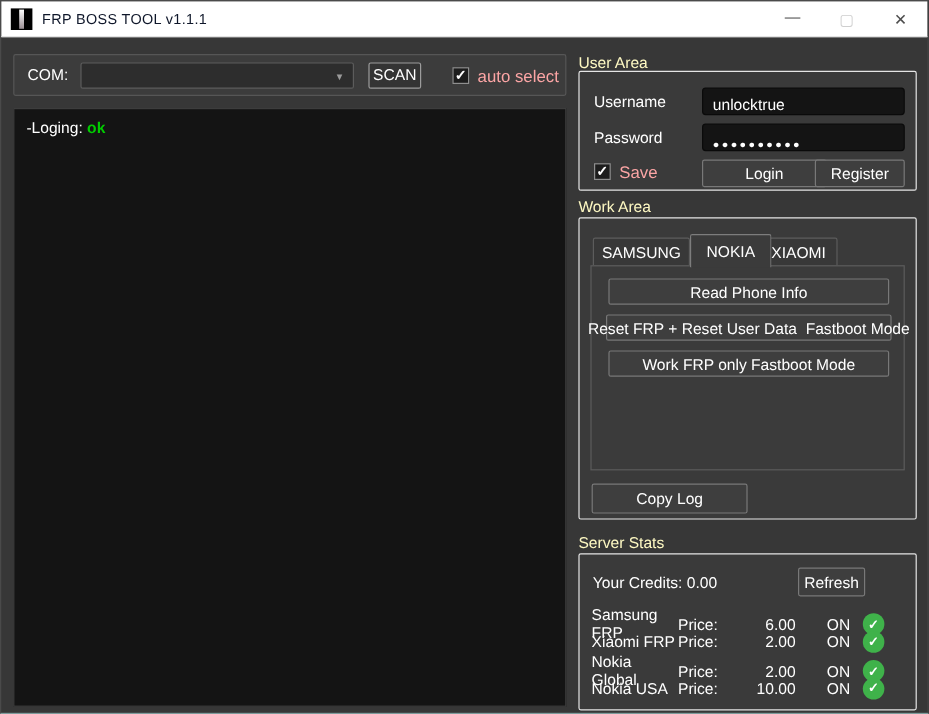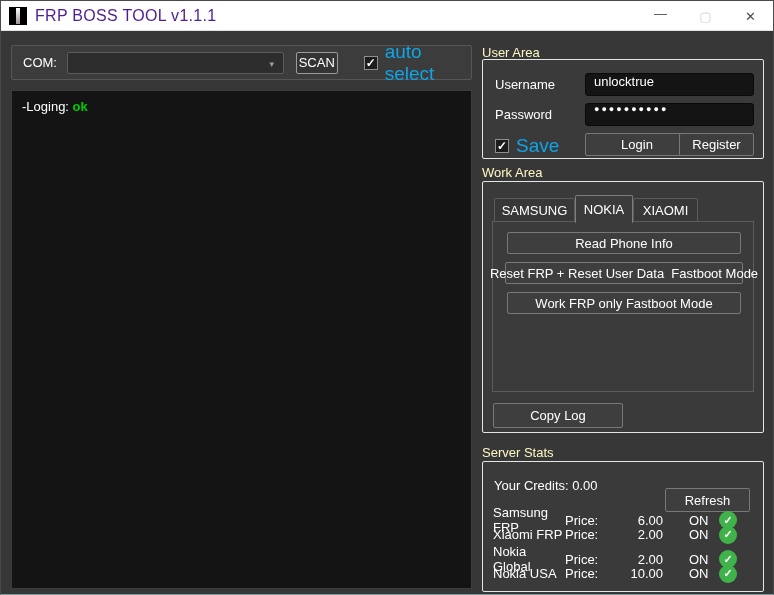--- a/index.html
+++ b/index.html
@@ -19,21 +19,21 @@
     border-bottom:1px solid #e2e2e2;
   }
   .app-icon {
     width:18px; height:18px; margin:0 8px 0 8px; background:#000;
     position:relative; flex:0 0 auto;
   }
   .app-icon::after {
     content:""; position:absolute; left:7px; top:1px; width:4px; height:16px;
     background:linear-gradient(#fff,#9a8f94);
   }
-  .title-text { font-size:16px; color:#4c1d95; letter-spacing:.3px; }
+  .title-text { font-size:12px; color:#0f172a; letter-spacing:.3px; }
   .win-controls { position:absolute; right:0; top:0; height:30px; display:flex; }
   .win-btn {
     width:45px; height:30px; display:flex; align-items:center; justify-content:center;
     font-size:13px; color:#4d4d4d; cursor:default;
   }
   .win-btn.max { color:#cfcfcf; }
   .win-btn.min span { position:relative; top:-3px; }
 
   
   .groupbox {
@@ -48,25 +48,25 @@
     justify-content:center; cursor:pointer; white-space:pre;
     font-family:"Liberation Sans", sans-serif;
   }
 
   .checkbox {
     width:14px; height:14px; background:#1d1d1d; border:1px solid #8f8f8f;
     display:inline-flex; align-items:center; justify-content:center;
     color:#ffffff; font-size:12px; font-weight:bold; line-height:1;
     flex:0 0 auto;
   }
-  .cb-label { color:#0ea5e9; font-size:19px; margin-left:7px; }
+  .cb-label { color:#fca5a5; font-size:14px; margin-left:7px; }
 
   .text-input {
     background:#141414; border:1px solid #0a0a0a; border-radius:3px;
-    color:#ffffff; font-size:13px; padding:0 8px; display:flex; align-items:flex-start;
+    color:#ffffff; font-size:13px; padding:0 8px; display:flex; align-items:flex-end;
   }
 
   
   .com-panel {
     position:absolute; left:10px; top:44px; width:461px; height:35px;
     border:1px solid #565656; border-radius:2px; background:#3c3c3c;
     display:flex; align-items:center;
   }
   .com-label { color:#fff; font-size:13px; margin-left:11px; }
   .combo {
@@ -114,21 +114,21 @@
     border:1px solid #5c5c5c; background:#3b3b3b; z-index:2;
   }
   .tp-btn { position:absolute; left:14px; width:234px; height:22px; }
   .tp-btn.wide { left:12px; width:238px; }
   .copy-log-btn { position:absolute; left:10px;  top:221px; width:130px; height:25px; }
   .history-btn  { position:absolute; left:150px; top:221px; width:121px; height:25px; }
 
   
   .stats-box { left:481px; top:460px; width:282px; height:131px; }
   .credits { position:absolute; left:11px; top:16px; color:#fff; font-size:13px; }
-  .refresh-btn { position:absolute; left:182px; top:26px; width:85px; height:24px; }
+  .refresh-btn { position:absolute; left:182px; top:11px; width:56px; height:24px; }
   .stats-rows { position:absolute; left:10px; top:43px; right:4px; }
   .stat-row {
     display:grid; grid-template-columns:72px 58px 40px 26px 30px 18px;
     align-items:center; height:19.7px; color:#fff; font-size:13px;
   }
   .stat-price { text-align:right; }
   .stat-on { grid-column:5; }
   .on-icon {
     grid-column:6; width:18px; height:18px; border-radius:50%;
     background:#3fb24a; color:#fff; font-size:11px; font-weight:bold;
@@ -187,21 +187,21 @@
       <span class="checkbox">✓</span>
       <span class="cb-label">Save</span>
     </div>
     <div class="btn login-btn">Login</div>
     <div class="btn register-btn">Register</div>
   </div>
 
   <span class="section-label" style="left:481px; top:164px;">Work Area</span>
   <div class="groupbox work-box">
     <div class="tab" style="left:11px; width:81px;">SAMSUNG</div>
-    <div class="tab active" style="left:92px; width:58px;">NOKIA</div>
+    <div class="tab active" style="left:92px; width:68px;">NOKIA</div>
     <div class="tab" style="left:150px; width:65px;">XIAOMI</div>
 
     <div class="tab-panel">
       <div class="btn tp-btn" style="top:10px;">Read Phone Info</div>
       <div class="btn tp-btn wide" style="top:40px;">Reset FRP + Reset User Data  Fastboot Mode</div>
       <div class="btn tp-btn" style="top:70px;">Work FRP only Fastboot Mode</div>
     </div>
 
     <div class="btn copy-log-btn">Copy Log</div>
   </div>

